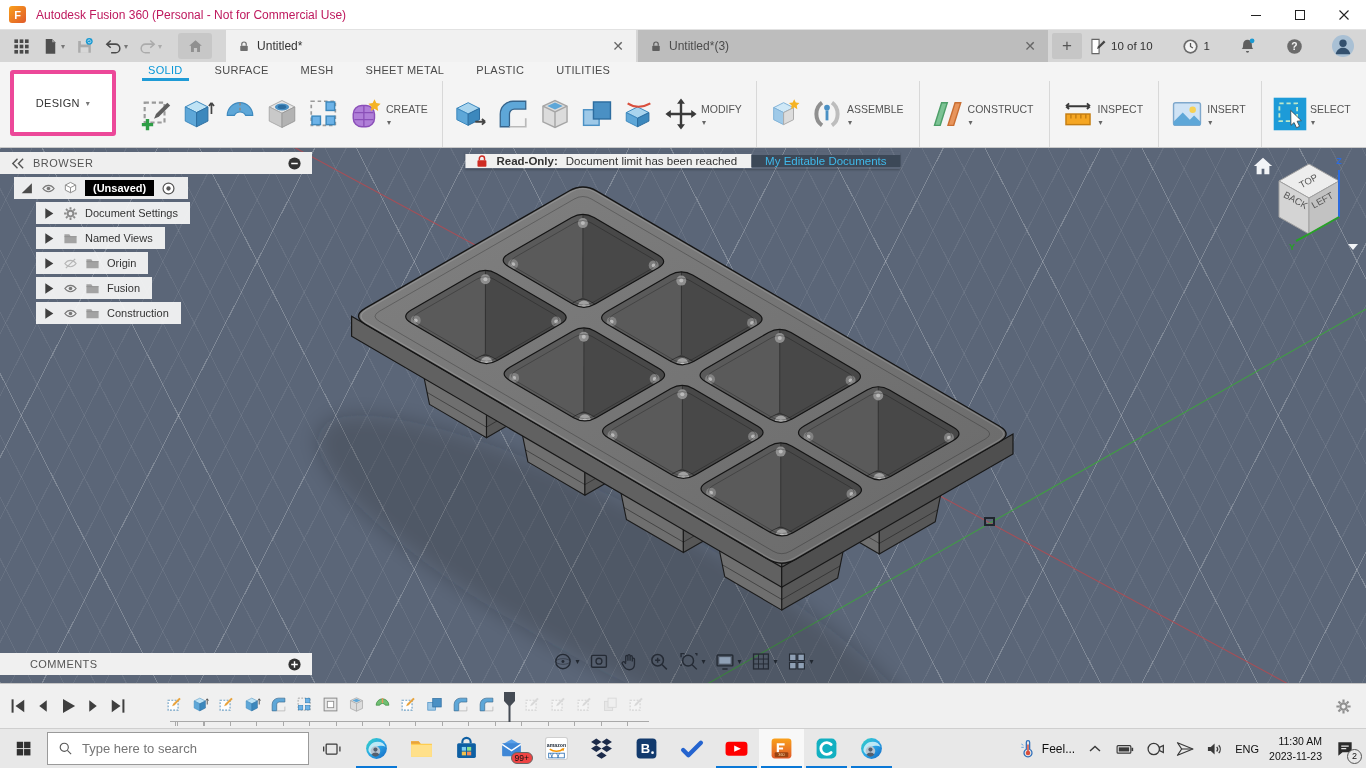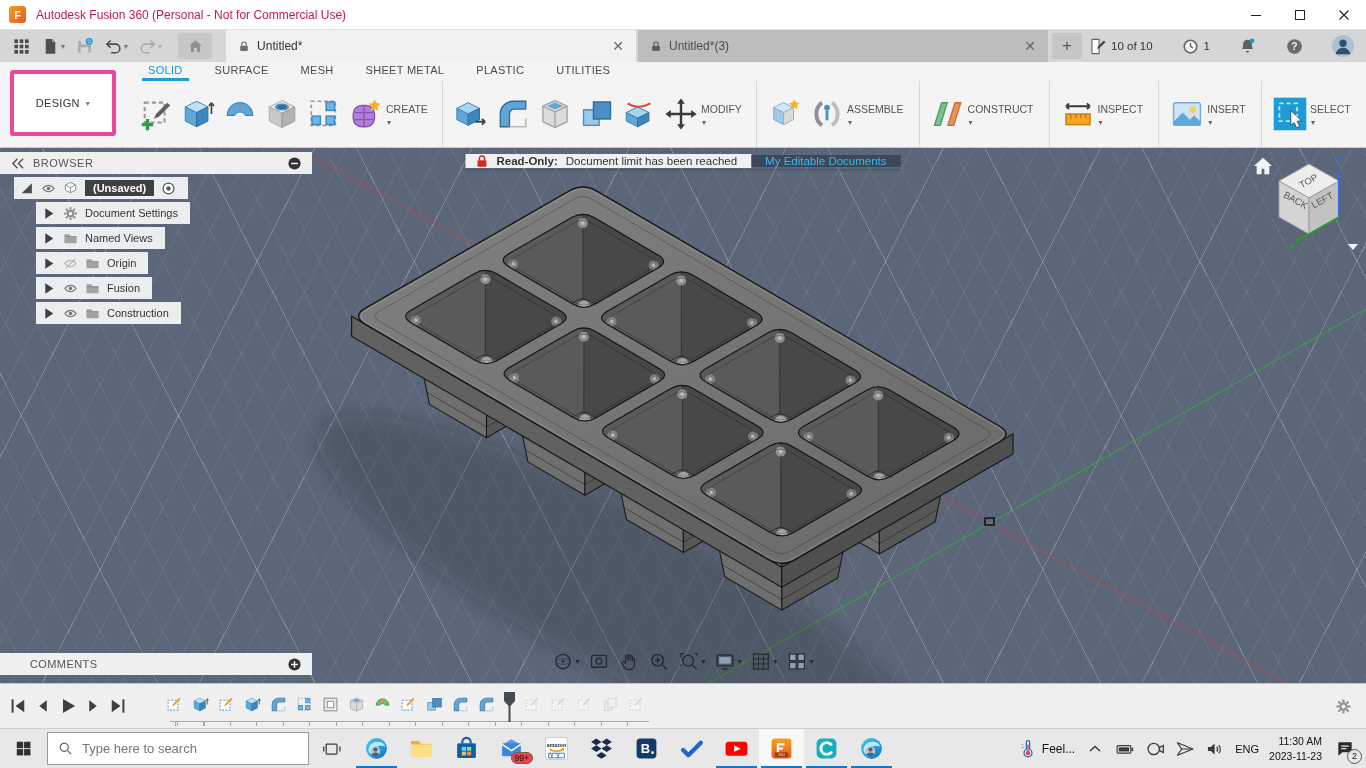--- a/index.html
+++ b/index.html
@@ -65,21 +65,21 @@
   .ro-label { font-weight:bold; }
   .ro-link { background:#3c4857; color:#3fb9ea; display:flex; align-items:center; padding:0 14px; }
 
   
   .browser { position:absolute; left:0; top:4px; width:312px; }
   .browser-header { height:22px; background:#efefef; display:flex; align-items:center; padding:0 10px; }
   .browser-title { font-size:11px; color:#555; letter-spacing:.5px; margin-left:8px; flex:1; }
   .b-ic { width:15px; height:15px; }
   .brow { margin-top:3px; display:flex; }
   .bstrip { display:inline-flex; align-items:center; gap:7px; height:22px; background:rgba(247,247,247,.93); padding:0 12px 0 5px; font-size:11px; color:#333; }
-  .root-label { background:#404040; color:#fff; font-weight:bold; padding:2px 8px; font-size:11px; }
+  .root-label { background:#000000; color:#fff; font-weight:bold; padding:2px 8px; font-size:11px; }
   .bi { width:15px; height:15px; flex:none; }
 
   
   .vcube-wrap { position:absolute; right:2px; top:2px; width:118px; height:104px; }
   .vc-home { position:absolute; left:6px; top:6px; width:22px; height:20px; }
   .vc-drop { position:absolute; right:4px; bottom:2px; width:14px; height:10px; }
   .vcube-wrap > svg.cube { position:absolute; right:0; top:0; width:112px; height:104px; }
 
   
   .navbar { position:absolute; left:50%; top:503px; transform:translateX(-50%); display:flex; align-items:center; gap:9px; }

